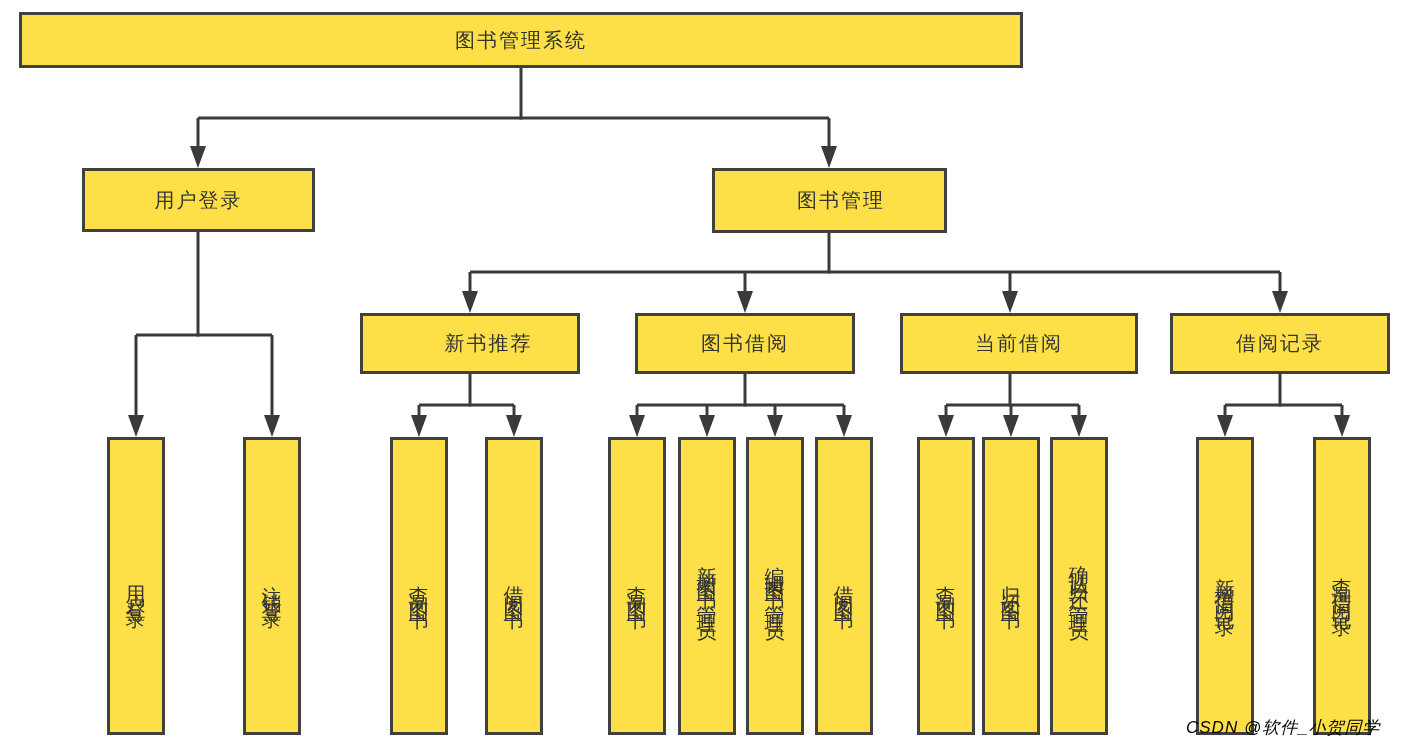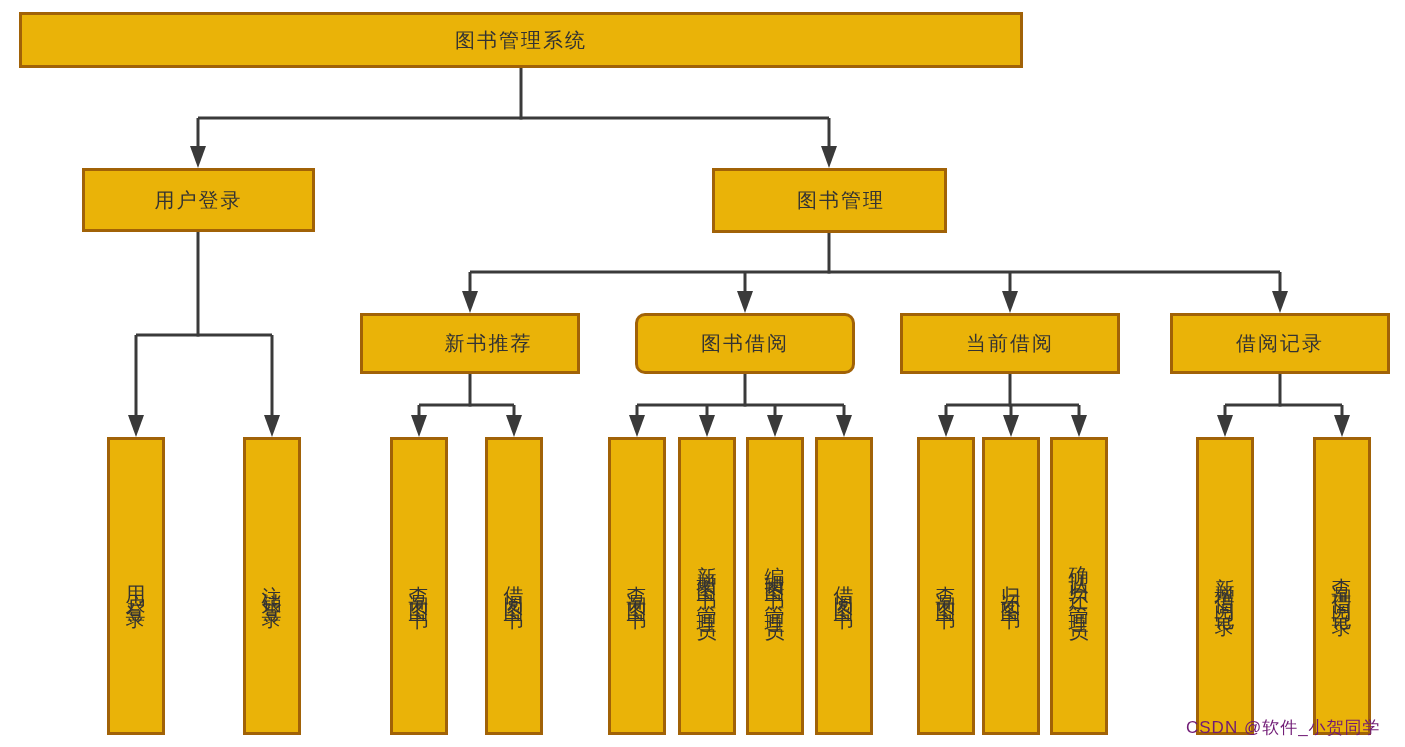--- a/index.html
+++ b/index.html
@@ -13,44 +13,45 @@
     color: #333333;
   }
   .wires {
     position: absolute;
     left: 0; top: 0;
     width: 1405px; height: 747px;
   }
   .node {
     position: absolute;
     box-sizing: border-box;
-    border: 3px solid #a16207;
-    background: #eab308;
+    border: 3px solid #404040;
+    background: #fde047;
     display: flex;
     align-items: center;
     justify-content: center;
   }
   .node .lbl {
     font-size: 20px;
     letter-spacing: 2px;
     color: #333333;
     white-space: nowrap;
   }
   .vnode .lbl {
     writing-mode: vertical-rl;
     letter-spacing: 8px;
     white-space: normal;
     line-height: 1;
   }
   .watermark {
     position: absolute;
     font-size: 17px;
     letter-spacing: 1px;
-    color: #701a75;
+    color: #000000;
     white-space: nowrap;
+    font-style: italic;
   }
 </style>
 </head>
 <body>
 
 <div class="canvas">
 
   <svg class="wires" viewBox="0 0 1405 747" stroke="#3a3a3a" stroke-width="3" fill="#3a3a3a">
 
     <g>
@@ -134,24 +135,24 @@
   <div class="node" style="left:82px; top:168px; width:233px; height:64px;">
     <span class="lbl">用户登录</span>
   </div>
   <div class="node" style="left:712px; top:168px; width:235px; height:65px;padding-left:23px;">
     <span class="lbl">图书管理</span>
   </div>
 
   <div class="node" style="left:360px; top:313px; width:220px; height:61px;padding-left:37px;">
     <span class="lbl">新书推荐</span>
   </div>
-  <div class="node" style="left:635px; top:313px; width:220px; height:61px;border-radius:10px;">
+  <div class="node" style="left:635px; top:313px; width:220px; height:61px;">
     <span class="lbl">图书借阅</span>
   </div>
-  <div class="node" style="left:900px; top:313px; width:220px; height:61px;align-items:center;">
+  <div class="node" style="left:900px; top:313px; width:238px; height:61px;align-items:center;">
     <span class="lbl">当前借阅</span>
   </div>
   <div class="node" style="left:1170px; top:313px; width:220px; height:61px;">
     <span class="lbl">借阅记录</span>
   </div>
 
   <div class="node vnode" style="left:107px; top:437px; width:58px; height:298px;">
     <span class="lbl">用户登录</span>
   </div>
   <div class="node vnode" style="left:243px; top:437px; width:58px; height:298px;">

